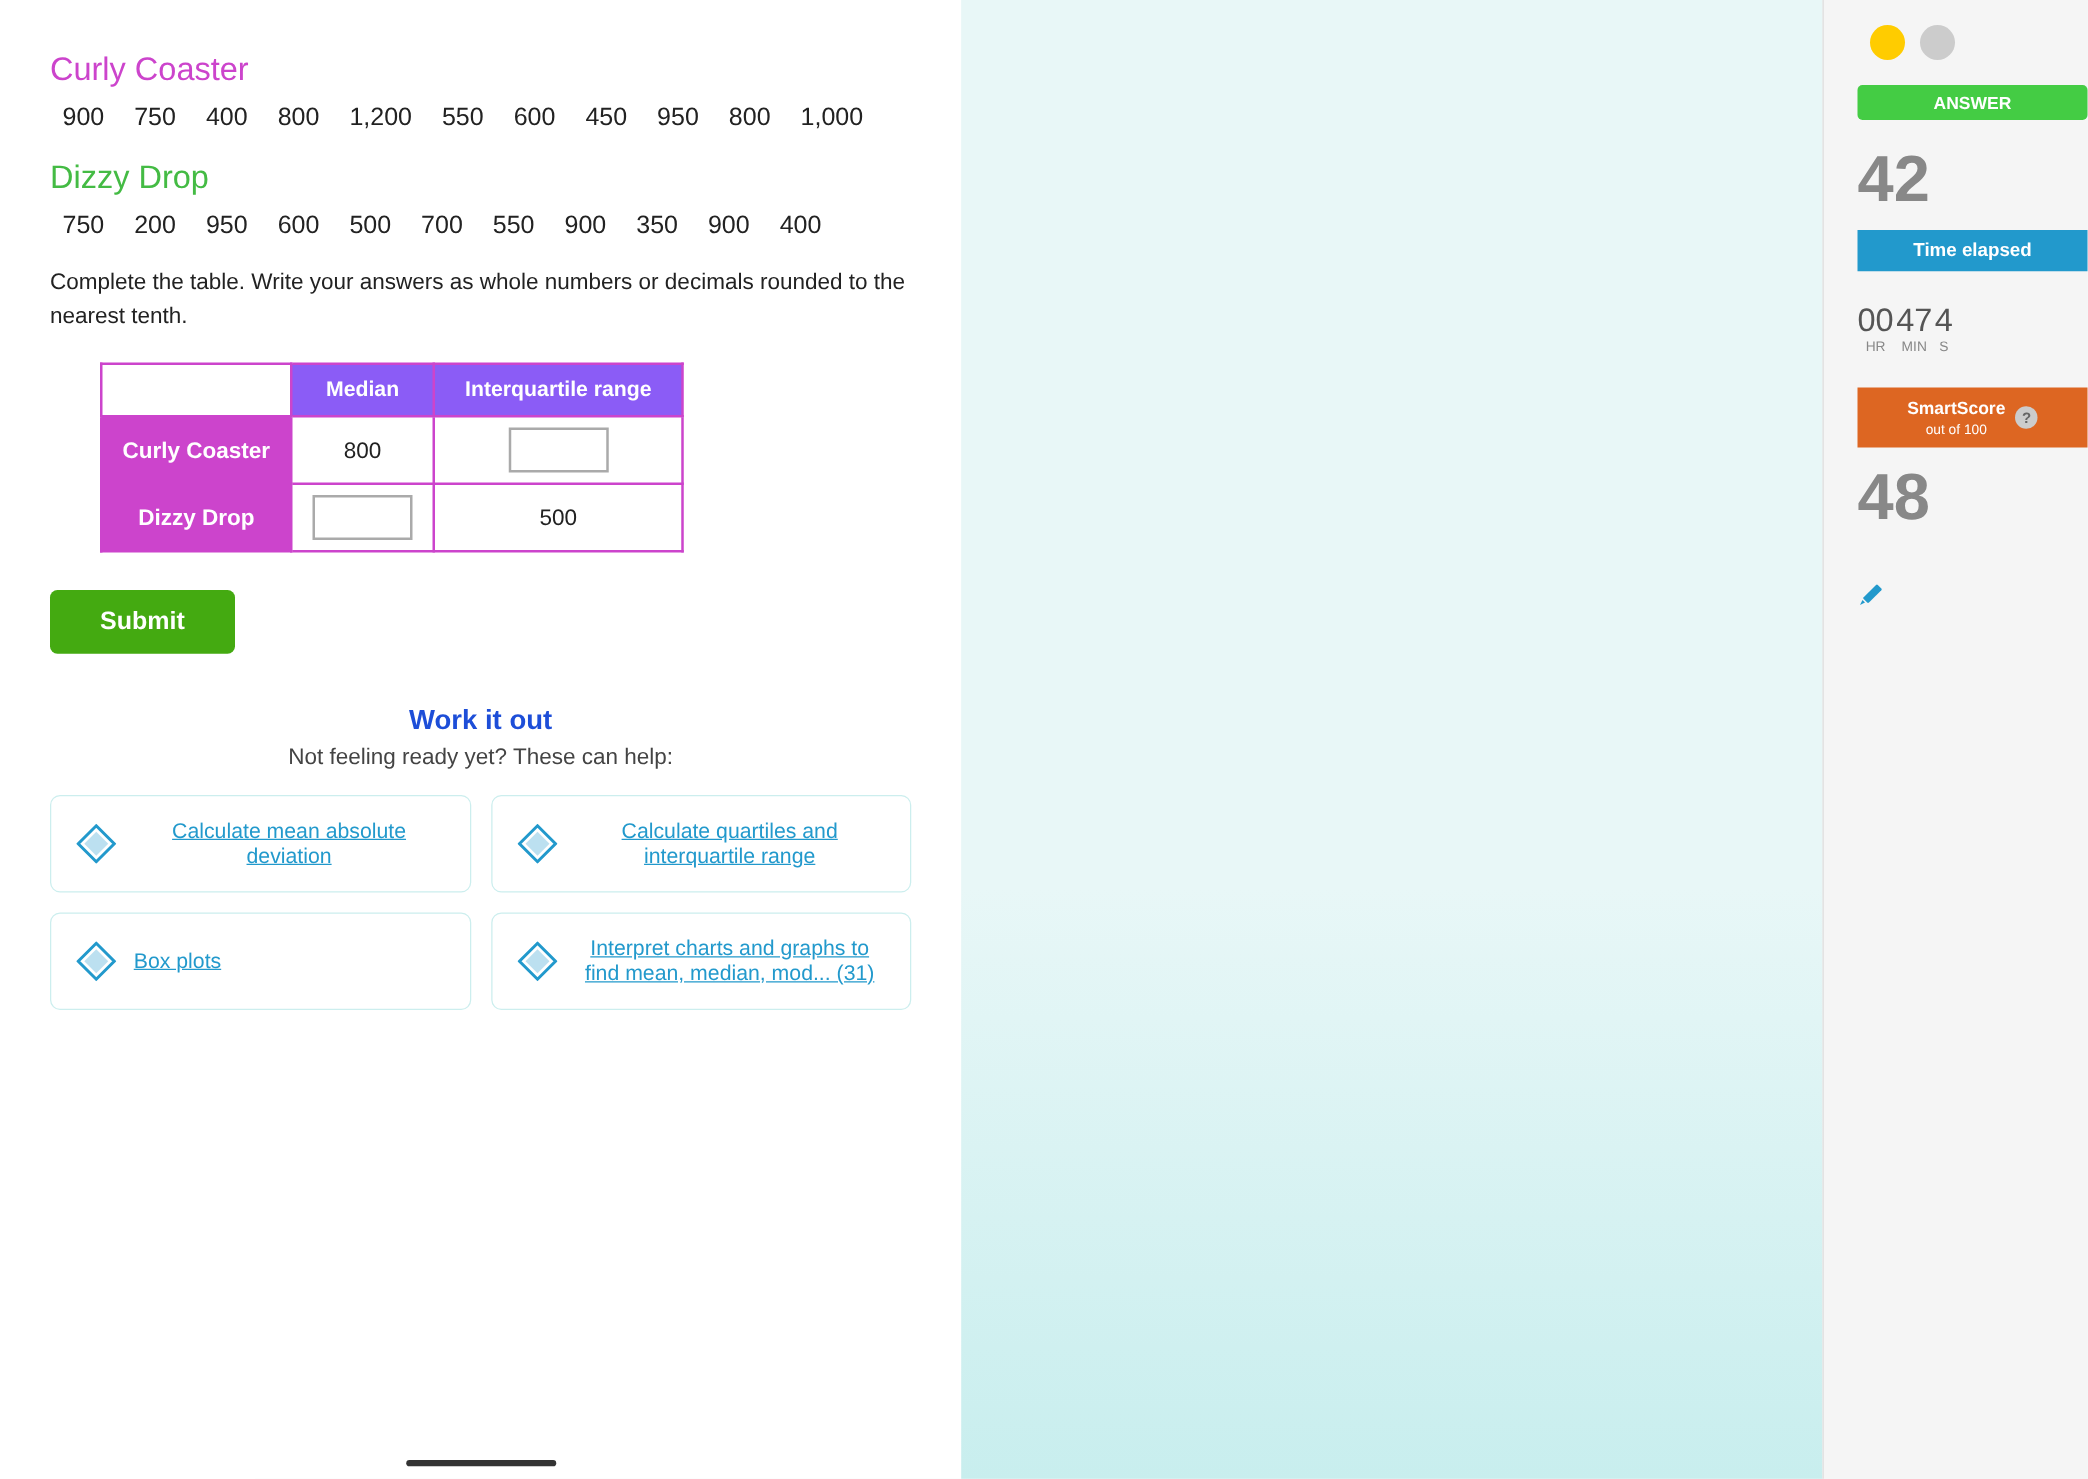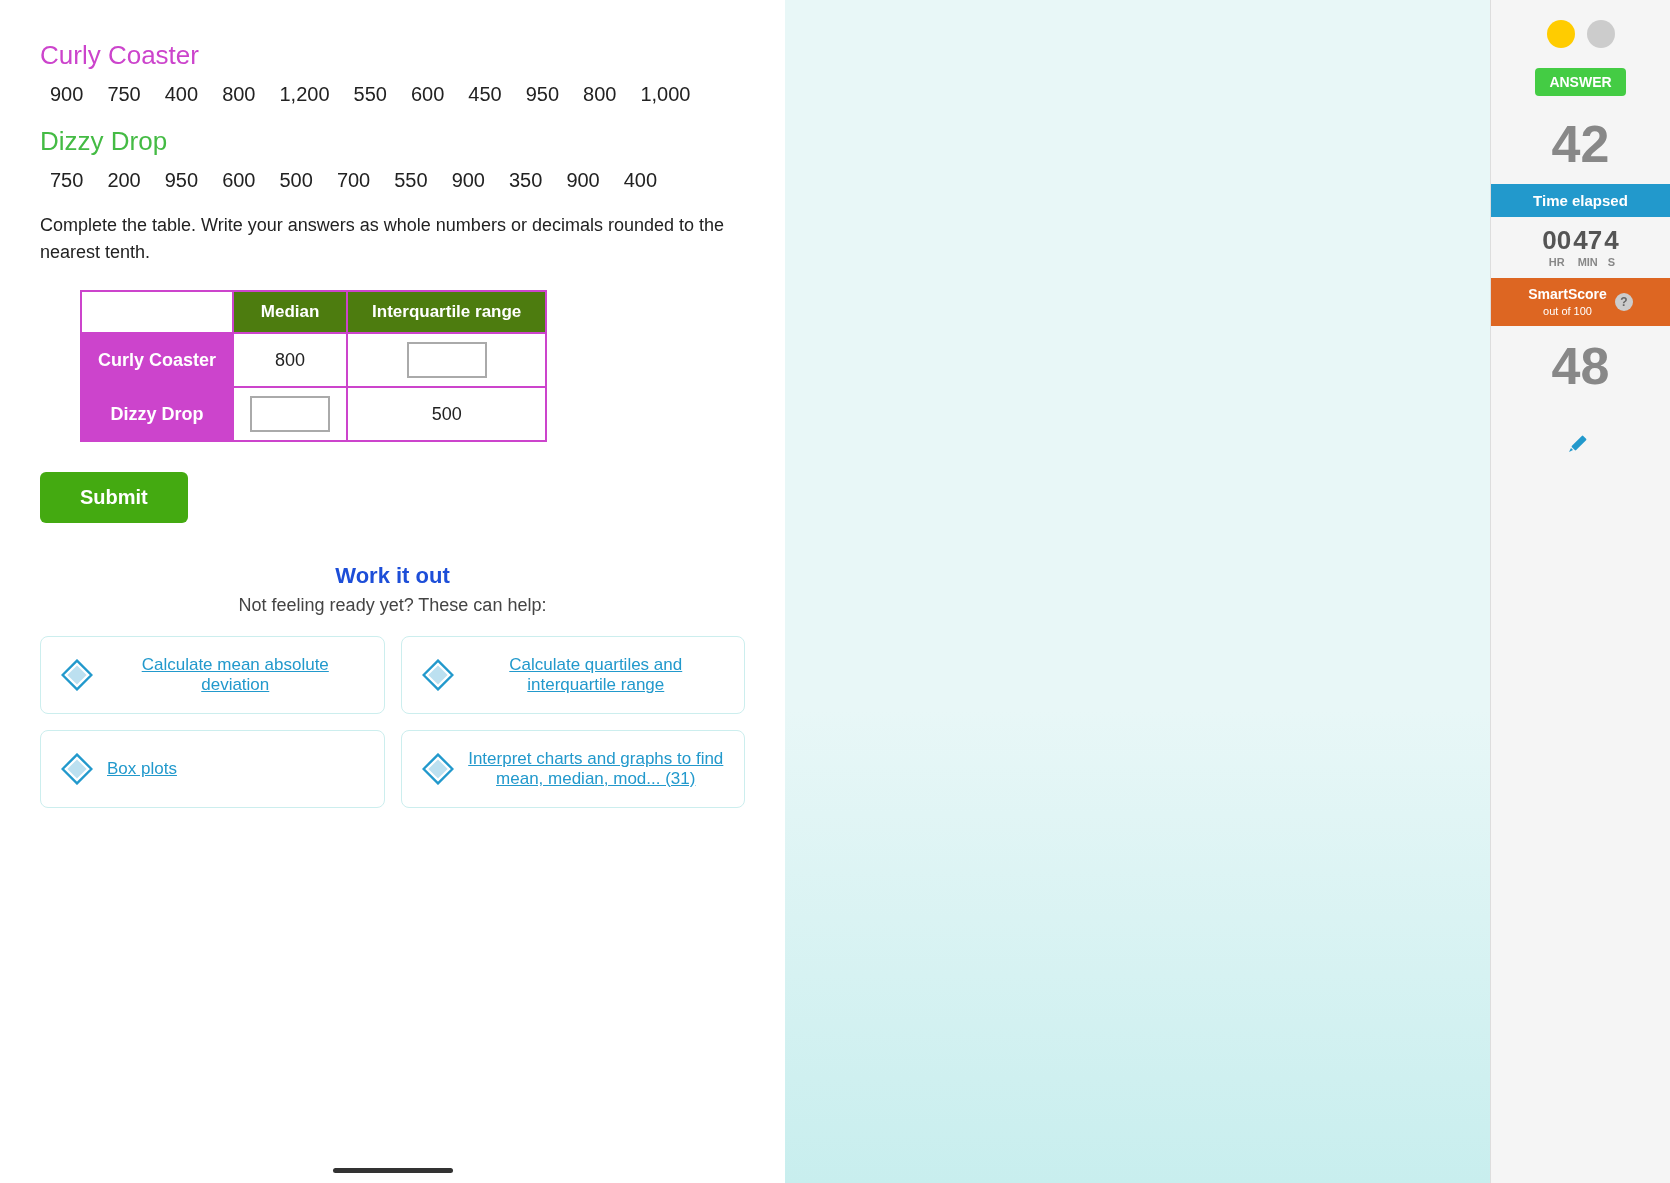--- a/index.html
+++ b/index.html
@@ -60,21 +60,21 @@
     }
 
     
     .data-table {
       border-collapse: collapse;
       margin-bottom: 30px;
       margin-left: 40px;
     }
 
     .data-table th {
-      background: #4d7c0f;
+      background: #8b5cf6;
       color: white;
       font-size: 17px;
       font-weight: bold;
       padding: 10px 24px;
       border: 2px solid #cc44cc;
       text-align: center;
     }
 
     .data-table td {
       border: 2px solid #cc44cc;
@@ -171,28 +171,28 @@
     }
 
     .diamond-icon {
       width: 32px;
       height: 32px;
       flex-shrink: 0;
     }
 
     
     .sidebar {
-      width: 180px;
+      width: 212px;
       background: #f5f5f5;
       display: flex;
       flex-direction: column;
-      align-items: center;
       padding-top: 10px;
       border-left: 1px solid #ddd;
       position: relative;
+      padding-left: 27px;
     }
 
     .score-circle {
       width: 28px;
       height: 28px;
       border-radius: 50%;
       display: inline-block;
       margin: 4px;
     }
 
@@ -234,23 +234,23 @@
       font-weight: bold;
       width: 100%;
       margin-bottom: 6px;
     }
 
     .timer-display {
       display: flex;
       gap: 2px;
       align-items: flex-end;
       font-size: 26px;
-      font-weight: bold;
+      font-weight: normal;
       color: #555;
-      margin: 2px 0;
+      margin: 18px 0;
     }
 
     .timer-label {
       font-size: 11px;
       color: #888;
       text-align: center;
     }
 
     .timer-segment {
       display: flex;

